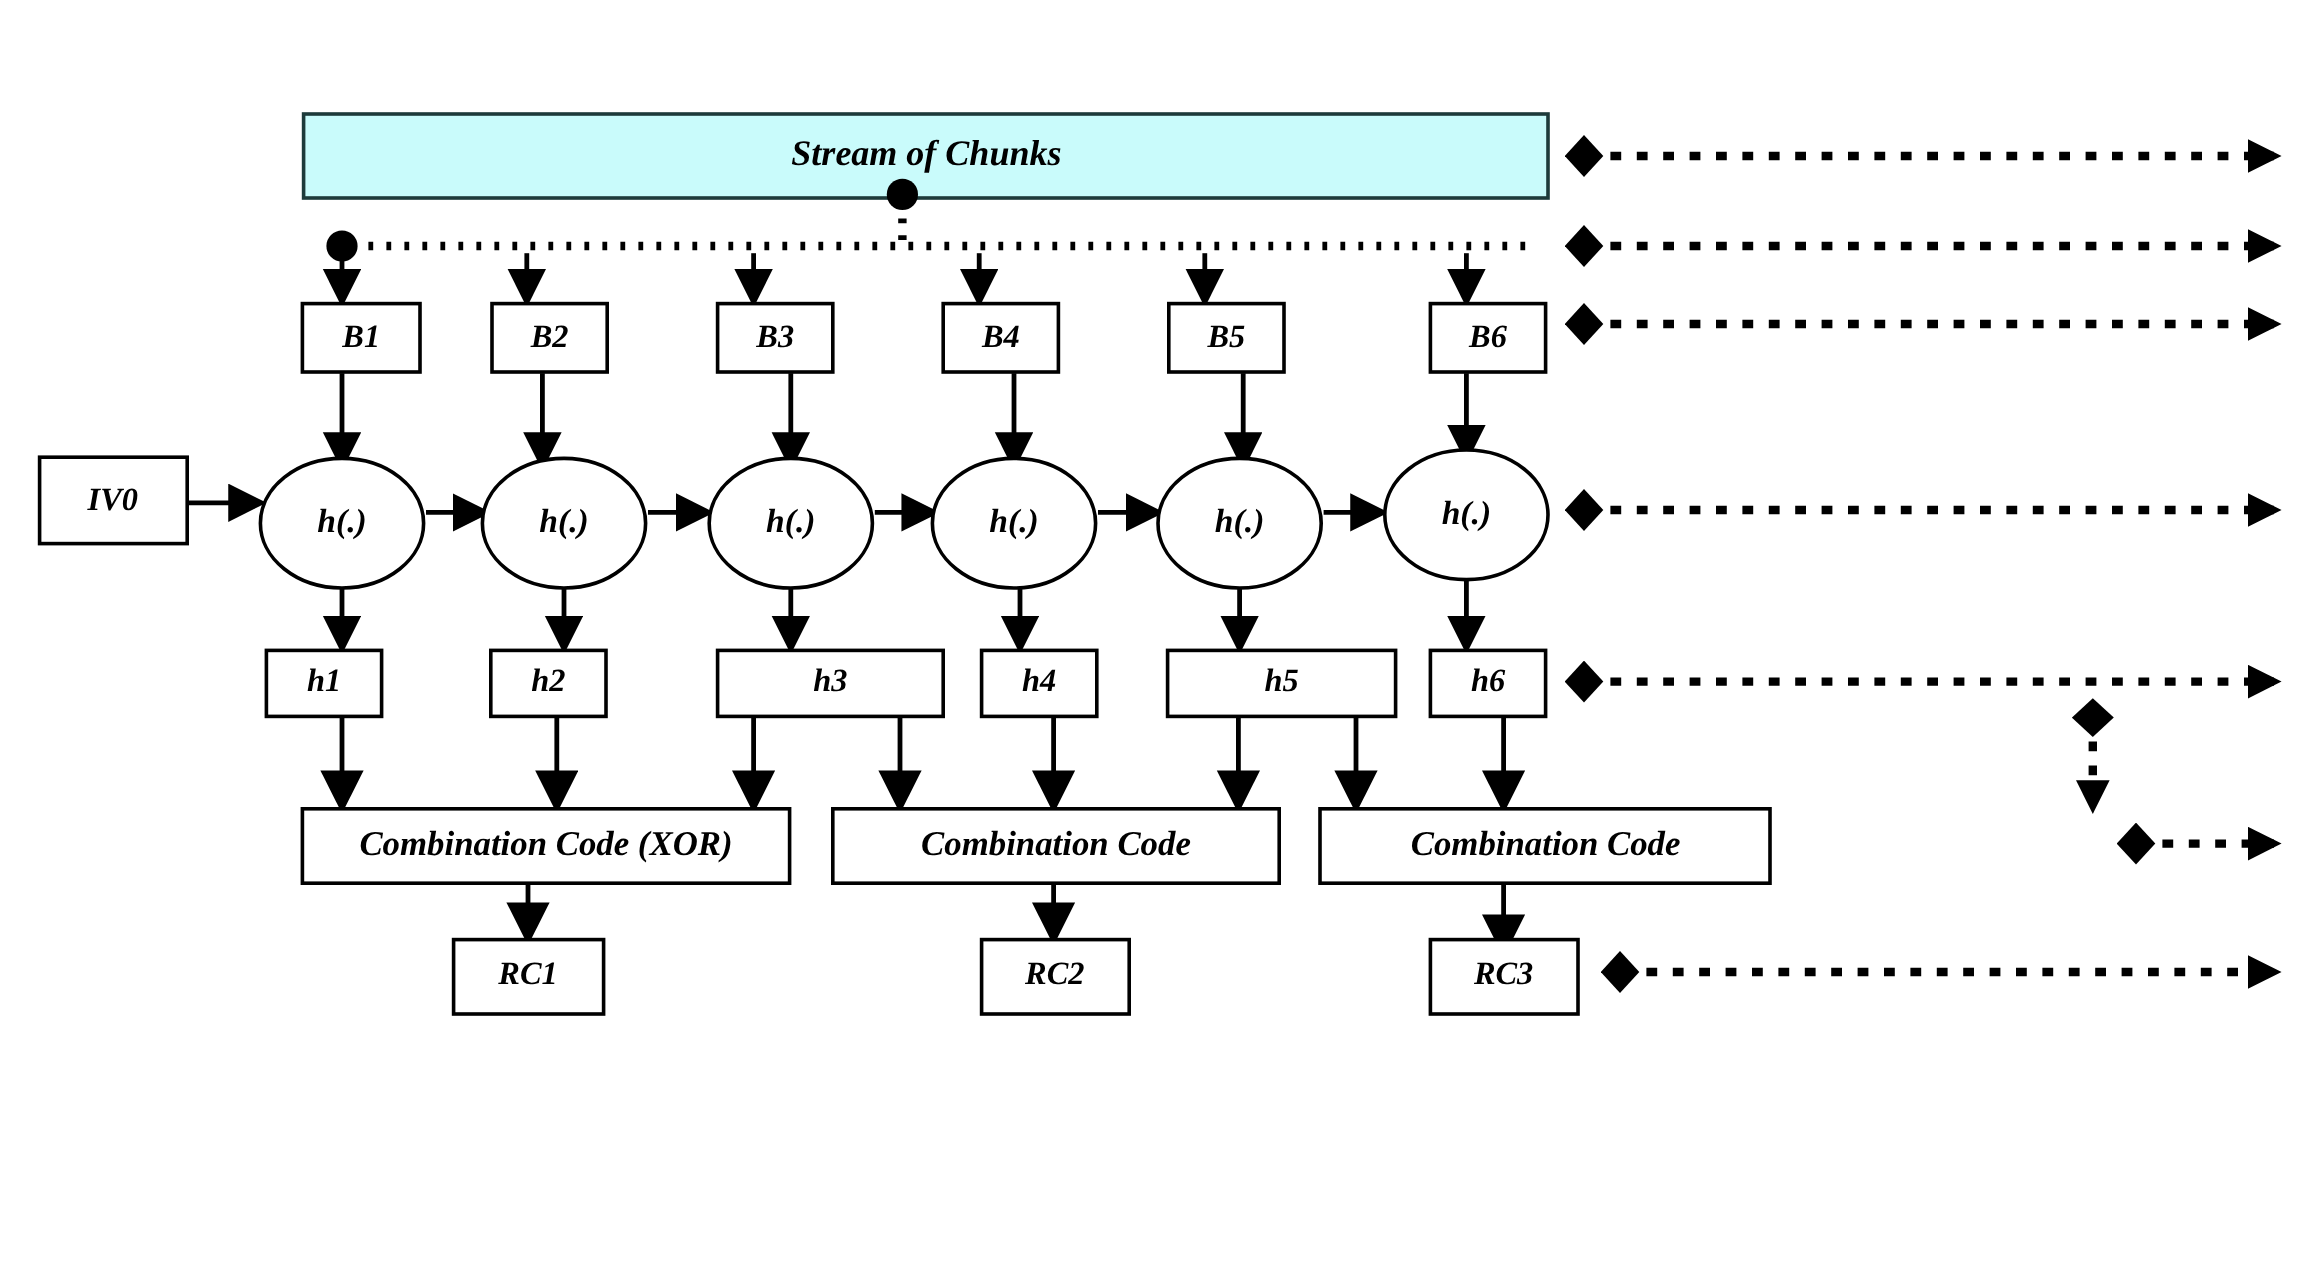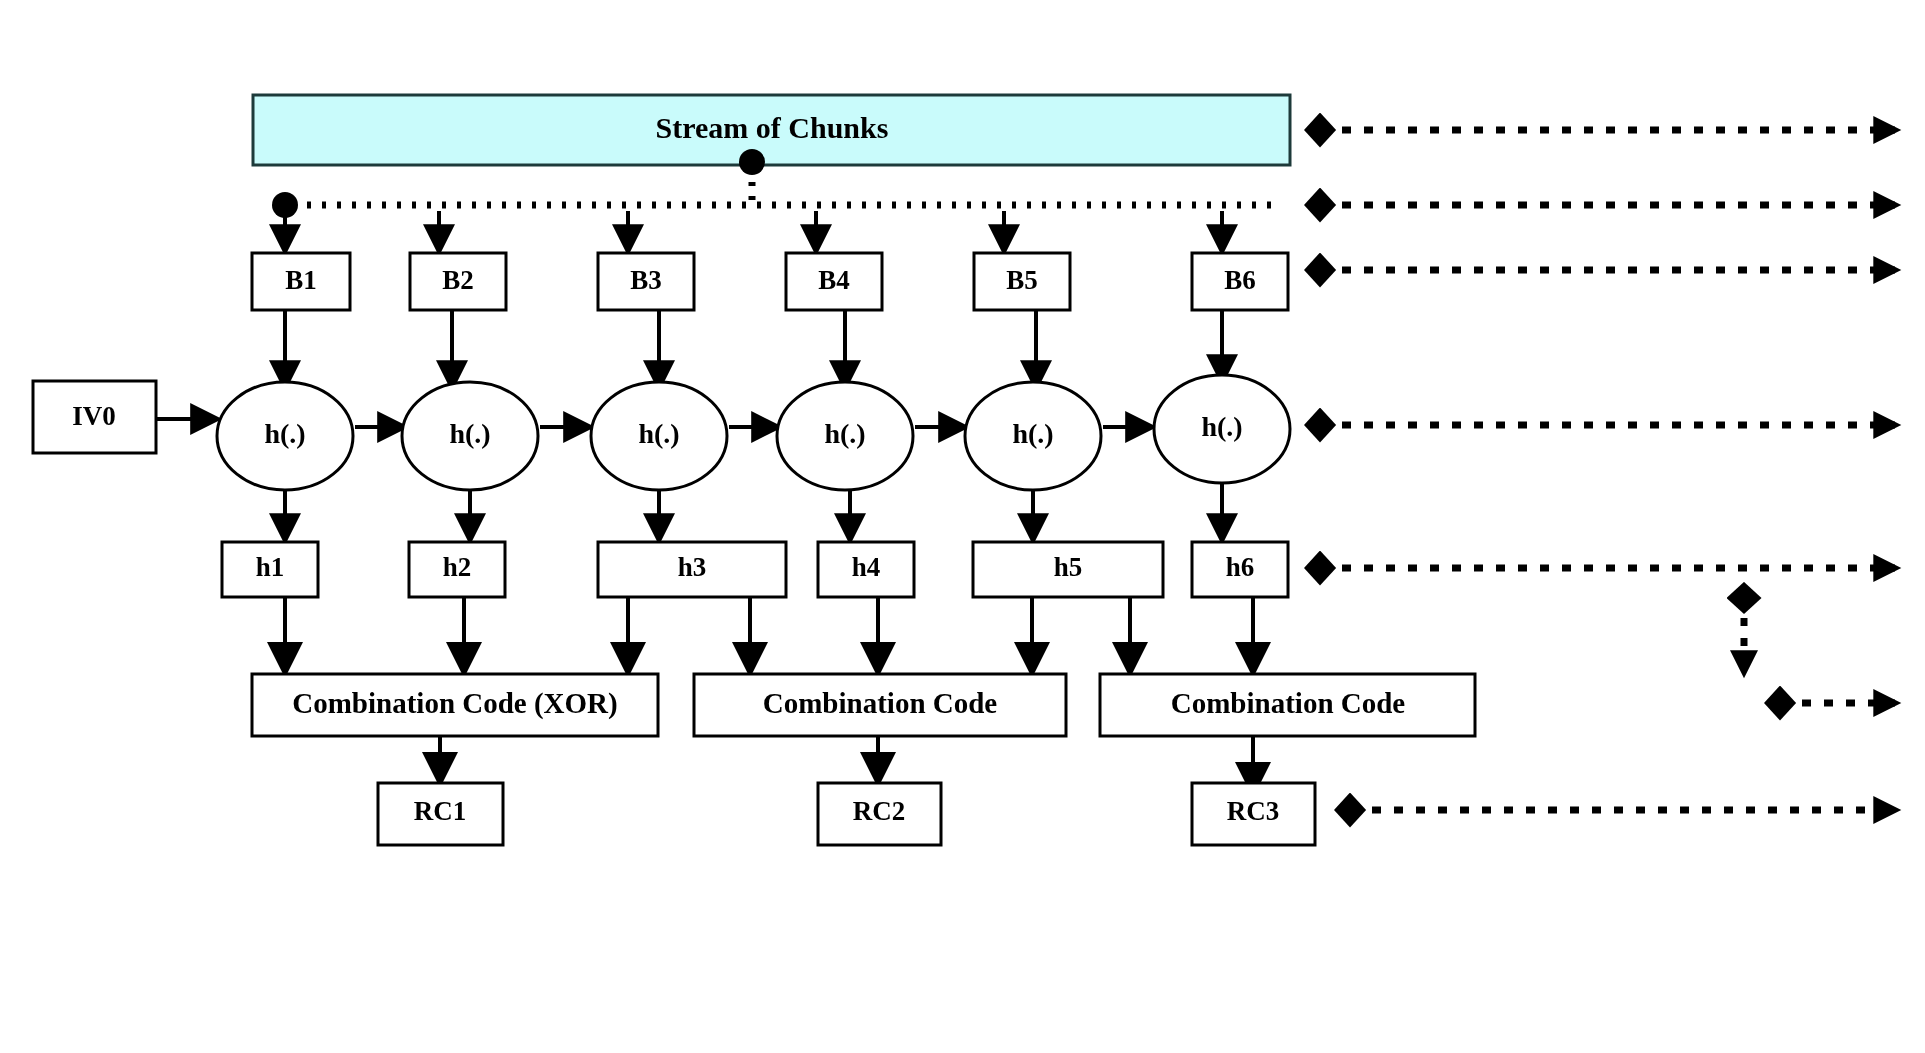--- a/index.html
+++ b/index.html
@@ -1,18 +1,18 @@
 <!DOCTYPE html>
 <html><head>
 <meta charset="utf-8">
 <style>
   html,body{margin:0;padding:0;background:#ffffff;}
   body{width:1925px;height:1053px;overflow:hidden;
        font-family:"Liberation Serif", serif;}
-  #stage{position:relative;width:1925px;height:1053px;background:#ffffff;}
+  #stage{position:relative;width:1925px;height:1053px;background:#ffffff;font-style:italic;}
   svg#canvas{position:absolute;left:0;top:0;width:1925px;height:1053px;}
   .node-label{
     font-family:"Liberation Serif", serif;
     font-weight:bold;
     fill:#000000;
     text-anchor:middle;
     dominant-baseline:middle;
   }
   .box{fill:#ffffff;stroke:#000000;stroke-width:3;}
   .stream-box{stroke:#1d3a3a;stroke-width:3;}

